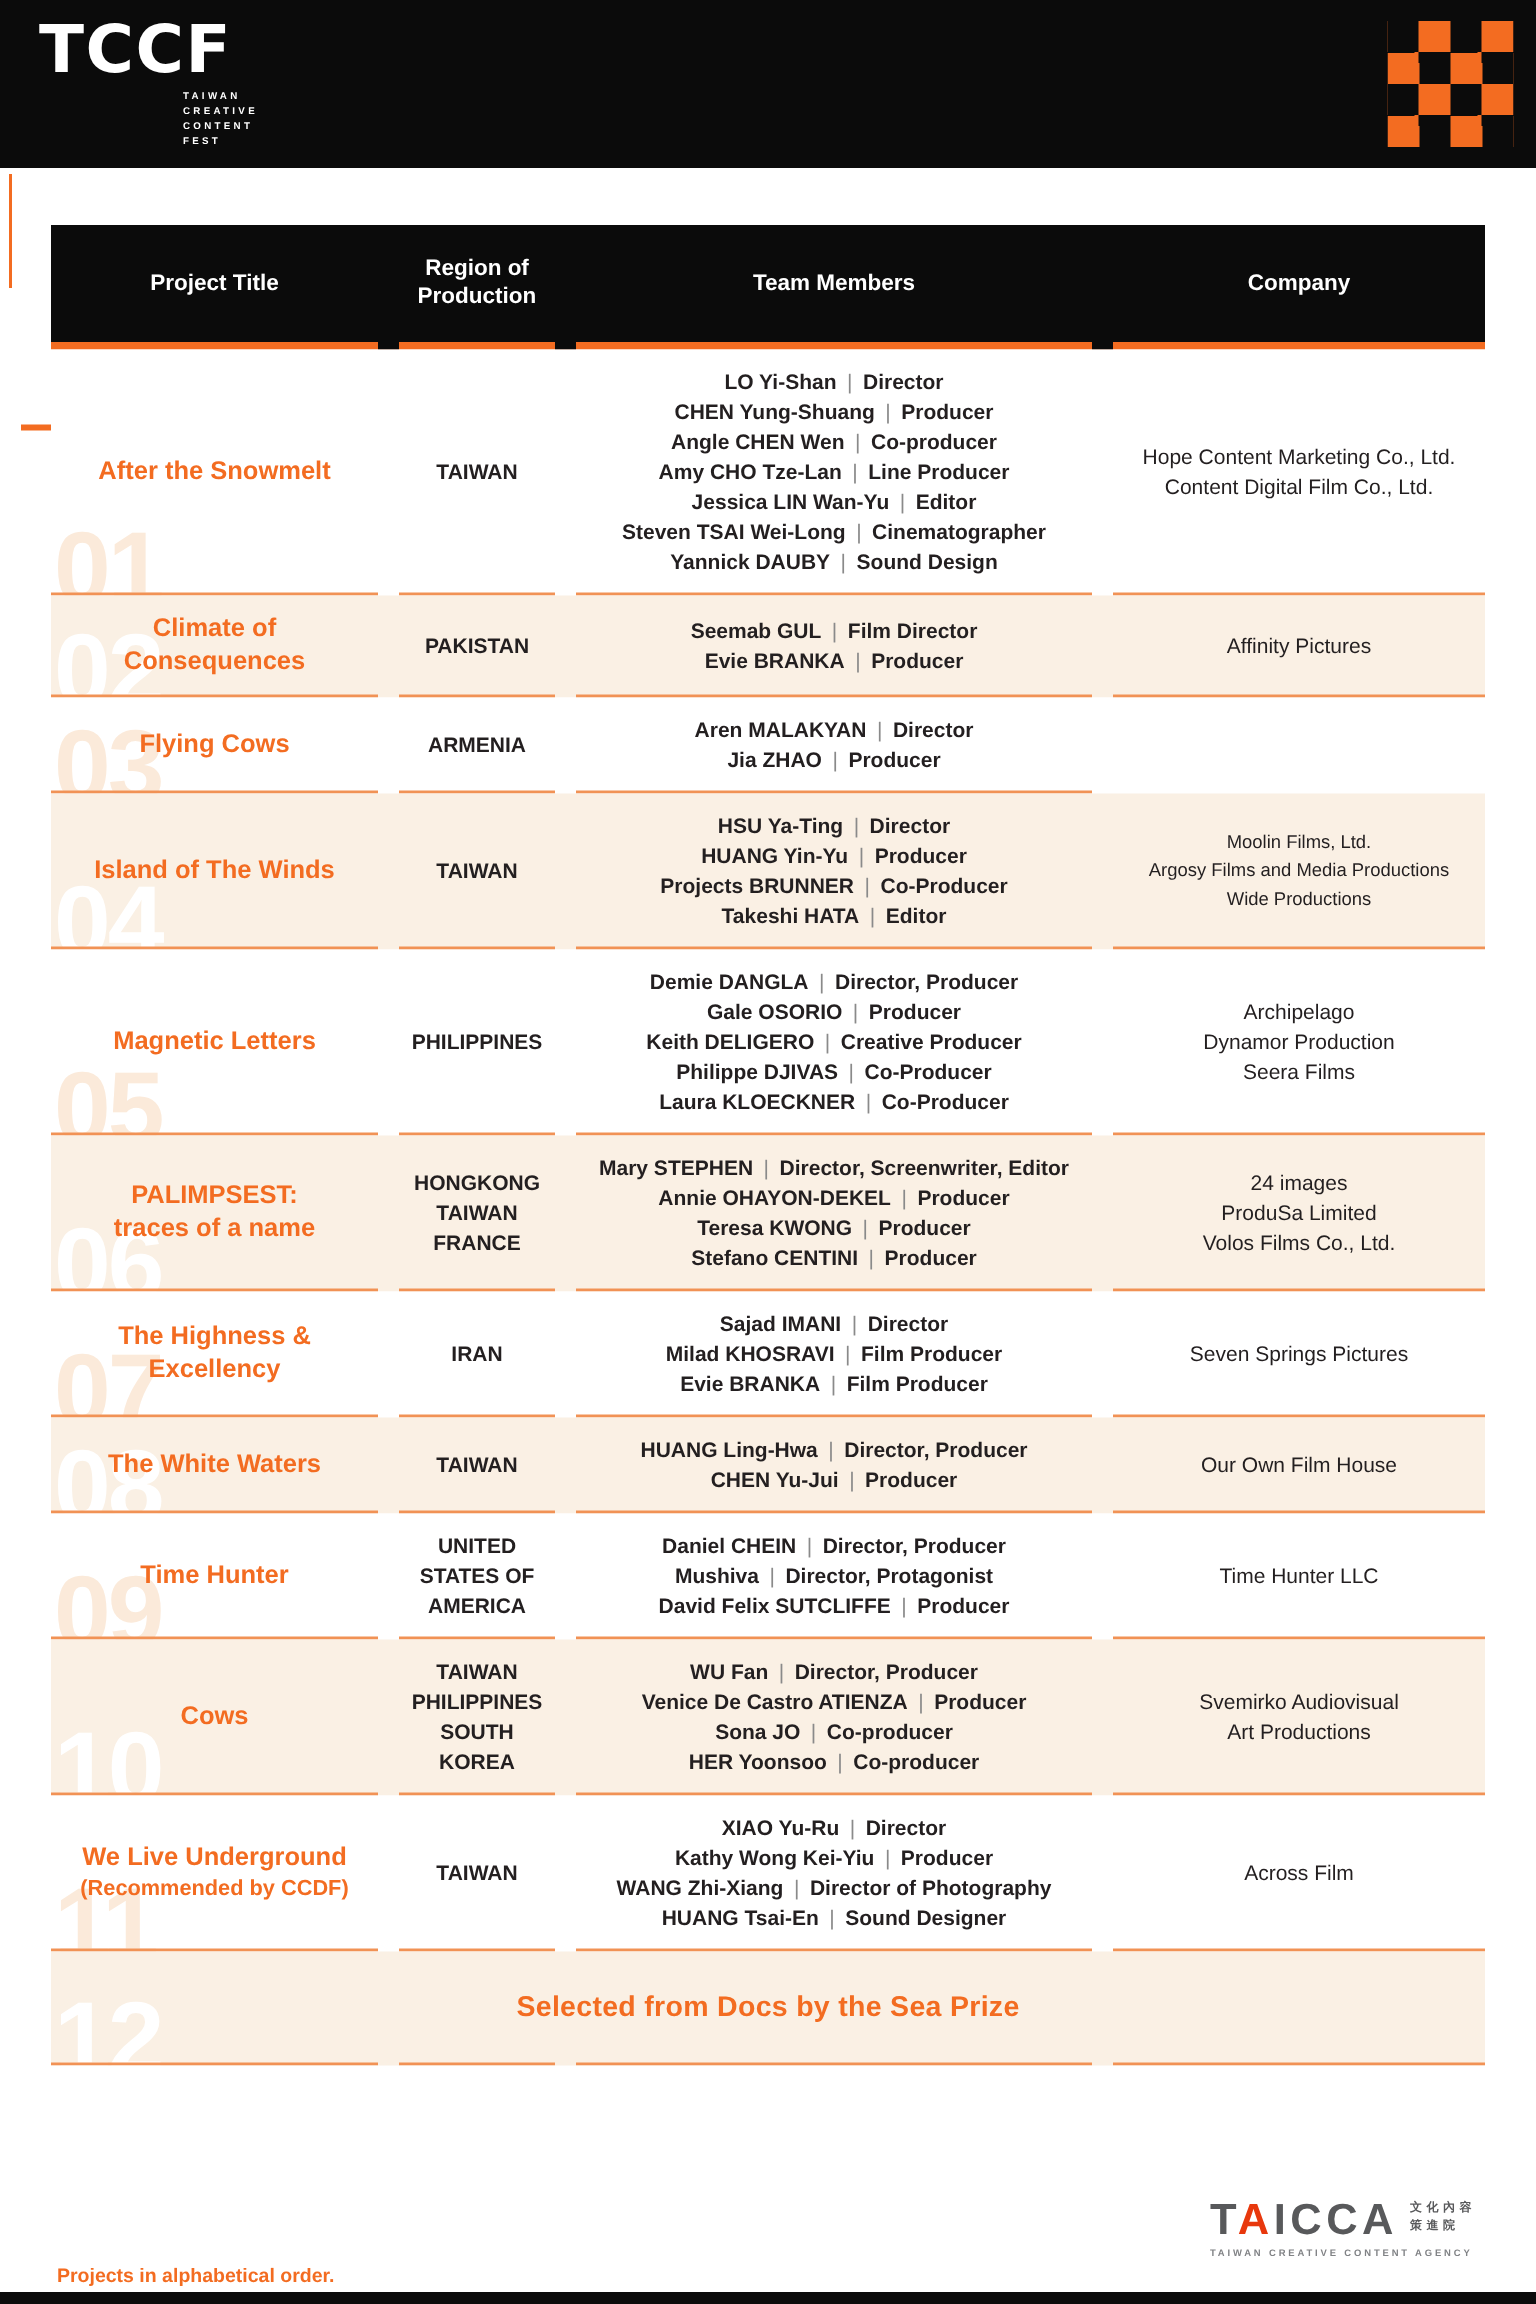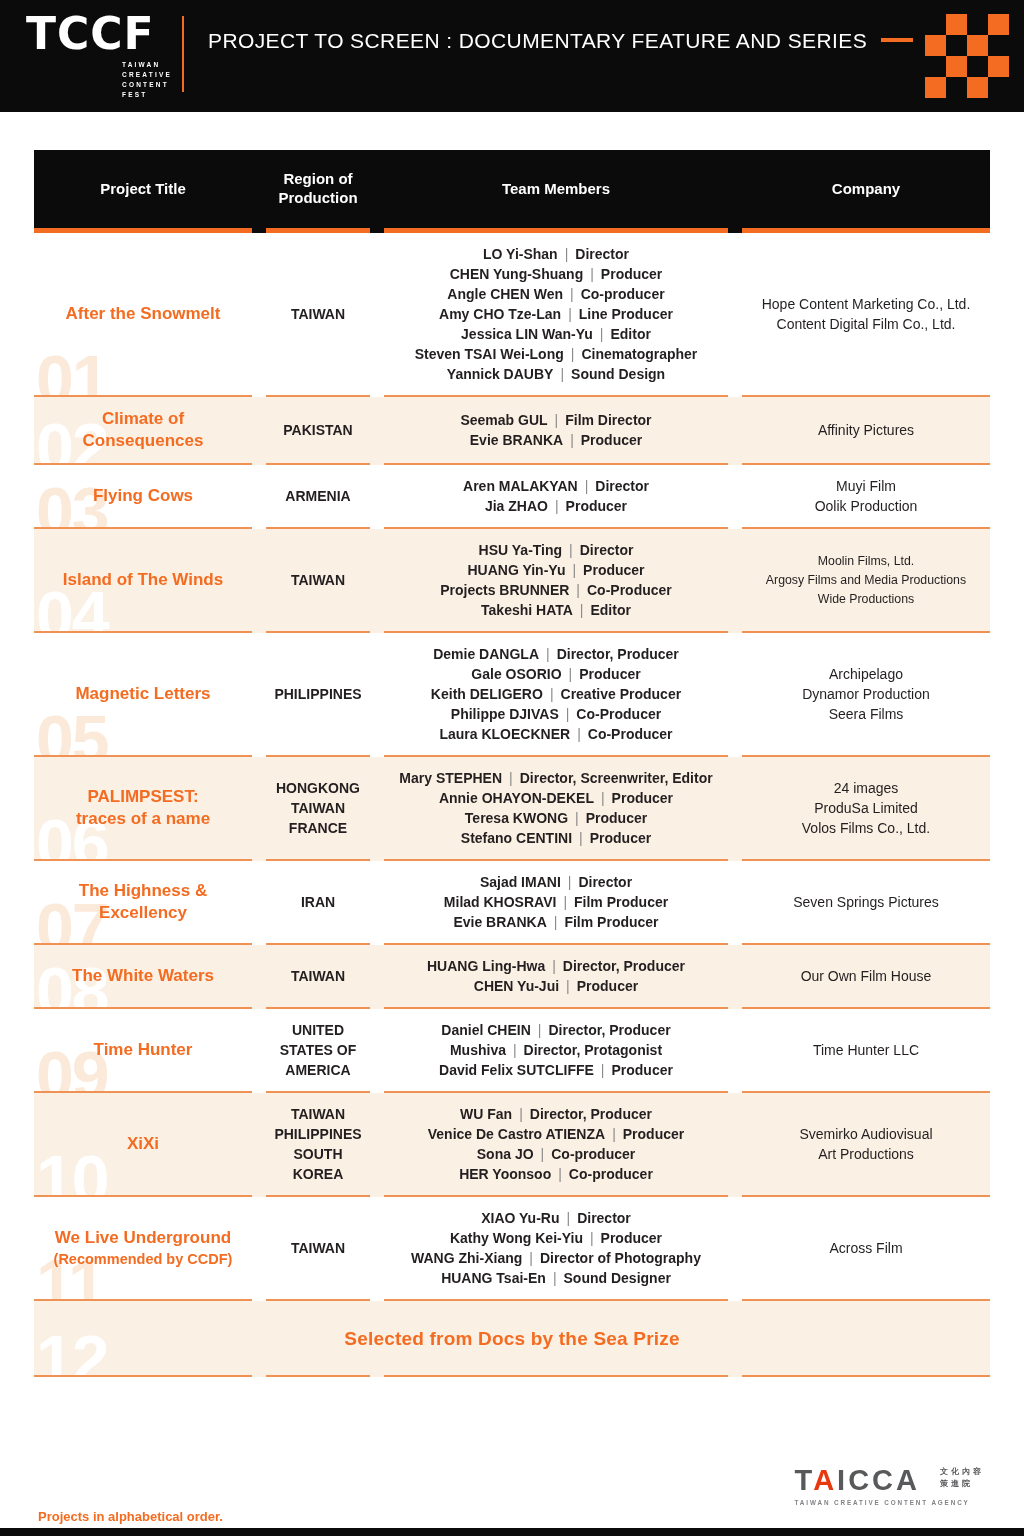--- a/index.html
+++ b/index.html
@@ -15,21 +15,21 @@
   *{margin:0;padding:0;box-sizing:border-box;}
   html,body{background:#fff;}
   body{
     width:1024px;height:1536px;position:relative;overflow:hidden;
     font-family:"Liberation Sans","DejaVu Sans",sans-serif;color:var(--ink);
   }
 
   
   .top-banner{
     position:absolute;left:0;top:0;width:1024px;height:112px;background:var(--black);
-    display:flex;align-items:flex-start;
+    display:flex;align-items:flex-start;flex-direction:column;
   }
   .tccf-logo{margin:12px 0 0 26px;width:150px;flex:0 0 auto;}
   .tccf-word{
     color:#fff;font-size:44px;font-weight:900;letter-spacing:1px;line-height:1.0;
     font-family:"DejaVu Sans","Liberation Sans",sans-serif;
   }
   .tccf-sub{margin-left:96px;margin-top:4px;}
   .tccf-sub div{
     color:#fff;font-size:6.5px;font-weight:700;letter-spacing:2.2px;line-height:1.55;
   }
@@ -88,21 +88,21 @@
   
   .footer-note{
     position:absolute;left:38px;bottom:12px;color:var(--orange);
     font-size:13px;font-weight:800;
   }
   .taicca{position:absolute;right:40px;bottom:30px;text-align:left;}
   .taicca-top{display:flex;align-items:flex-start;}
   .taicca-word{color:var(--taicca-gray);font-size:29px;font-weight:600;letter-spacing:3px;line-height:1;}
   .taicca-word .red{color:var(--taicca-red);}
   .taicca-cjk{
-    margin-left:20px;color:var(--taicca-gray);font-size:8px;font-weight:700;
+    margin-left:8px;color:var(--taicca-gray);font-size:8px;font-weight:700;
     letter-spacing:3px;line-height:1.45;
     font-family:"DejaVu Sans","Liberation Sans",sans-serif;
   }
   .taicca-tag{margin-top:4px;color:#808285;font-size:6.3px;font-weight:700;letter-spacing:1.9px;}
   .bottom-bar{position:absolute;left:0;bottom:0;width:1024px;height:8px;background:var(--black);}
 </style>
 </head>
 <body>
 
 <div class="top-banner">
@@ -184,24 +184,20 @@
             <div>Flying Cows</div>
           </div>
         </div>
         <div class="cell c-region">
           <div>ARMENIA</div>
         </div>
         <div class="cell c-team">
           <div class="tm"><span>Aren MALAKYAN</span><span class="pipe">|</span><span>Director</span></div>
           <div class="tm"><span>Jia ZHAO</span><span class="pipe">|</span><span>Producer</span></div>
         </div>
-        <div class="cell c-company">
-          <div>Muyi Film</div>
-          <div>Oolik Production</div>
-        </div>
       </div>
       <div class="row cream grid4">
         <div class="wm">04</div>
         <div class="cell c-title">
           <div class="ptitle">
             <div>Island of The Winds</div>
           </div>
         </div>
         <div class="cell c-region">
           <div>TAIWAN</div>
@@ -322,21 +318,21 @@
           <div class="tm"><span>David Felix SUTCLIFFE</span><span class="pipe">|</span><span>Producer</span></div>
         </div>
         <div class="cell c-company">
           <div>Time Hunter LLC</div>
         </div>
       </div>
       <div class="row cream grid4">
         <div class="wm">10</div>
         <div class="cell c-title">
           <div class="ptitle">
-            <div>XiXi</div>
+            <div>Cows</div>
           </div>
         </div>
         <div class="cell c-region">
           <div>TAIWAN</div>
           <div>PHILIPPINES</div>
           <div>SOUTH</div>
           <div>KOREA</div>
         </div>
         <div class="cell c-team">
           <div class="tm"><span>WU Fan</span><span class="pipe">|</span><span>Director, Producer</span></div>

